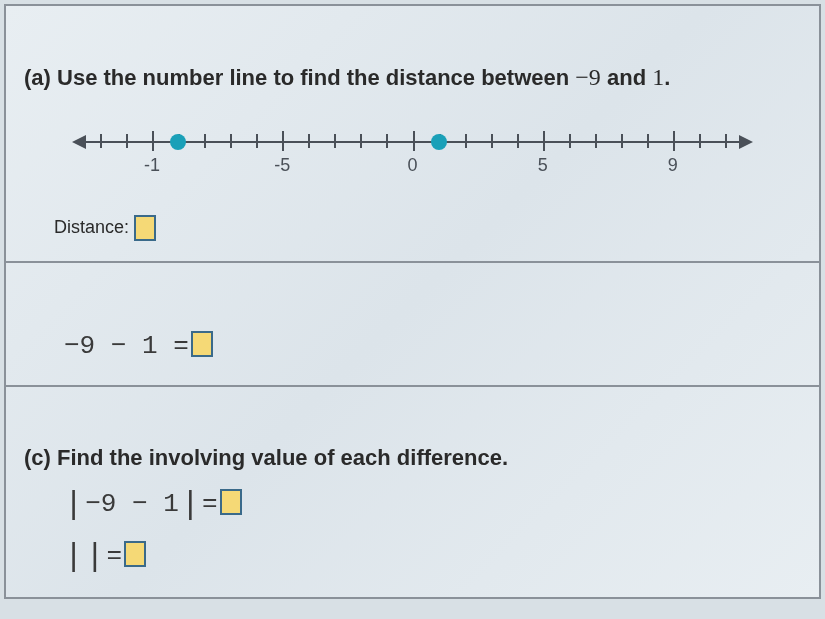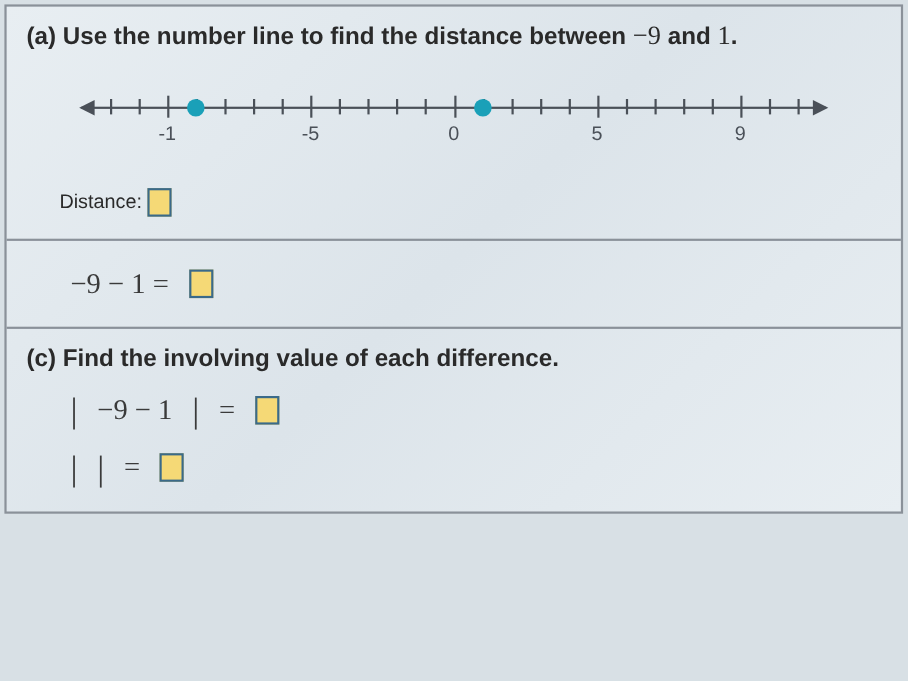--- a/index.html
+++ b/index.html
@@ -13,20 +13,21 @@
       overflow: hidden;
     }
     .container {
       border: 2px solid #8a9199;
       margin: 4px;
       background: linear-gradient(135deg, #e8eef2 0%, #dce4ea 50%, #e8eef2 100%);
     }
     .section {
       border-bottom: 2px solid #8a9199;
       padding: 14px 18px;
+      margin-top: 44px;
     }
     .section:last-child {
       border-bottom: none;
     }
     .prompt {
       font-size: 22px;
       color: #2a2a2a;
       font-weight: 600;
       margin-bottom: 8px;
     }
@@ -85,26 +86,25 @@
       transform: translateX(-50%);
     }
     .distance-row {
       padding: 6px 0 6px 30px;
       font-size: 18px;
       color: #2a2a2a;
       font-weight: 400;
     }
     .eq-row {
       padding: 10px 0 10px 40px;
-      font-family: Liberation Serif, serif;
+      font-family: Liberation Mono, monospace;
       font-size: 26px;
       color: #3a3a3a;
       display: flex;
-      align-items: center;
-      gap: 18px;
+      gap: 2px;
     }
     .answer-box {
       display: inline-block;
       width: 22px;
       height: 26px;
       border: 2px solid #3a6a8a;
       background: #f5d976;
       vertical-align: middle;
     }
     .abs-bar {

